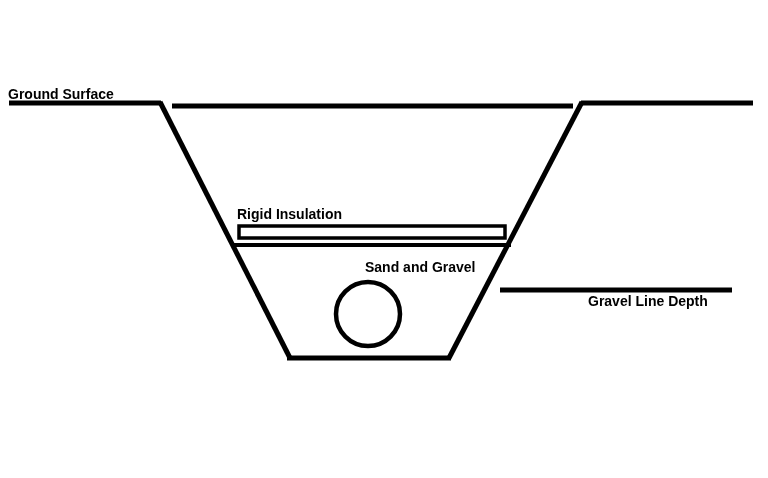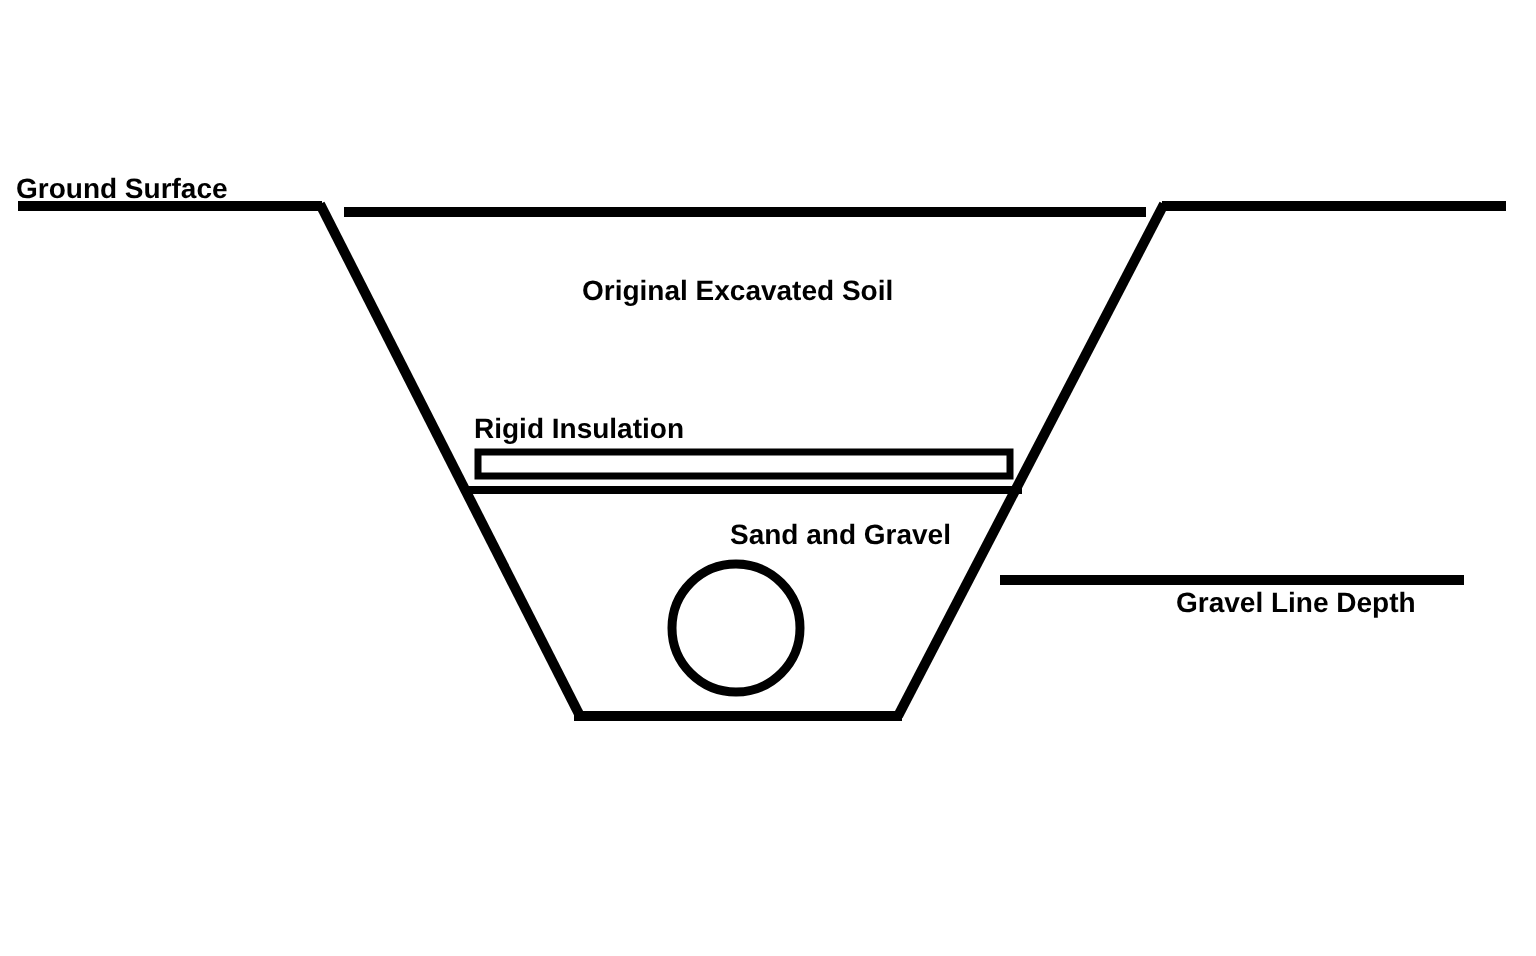--- a/index.html
+++ b/index.html
@@ -57,21 +57,20 @@
 
     <line x1="231" y1="245" x2="511" y2="245" stroke-width="4"></line>
 
     <circle cx="368" cy="314" r="32" stroke-width="4.5"></circle>
 
     <line x1="500" y1="290" x2="732" y2="290" stroke-width="5"></line>
   </svg>
 
   <div class="lbl lbl-ground-surface">Ground Surface</div>
 
-  <div class="lbl lbl-original-soil">Original Excavated Soil</div>
 
   <div class="lbl lbl-rigid-insulation">Rigid Insulation</div>
 
   <div class="lbl lbl-sand-gravel">Sand and Gravel</div>
 
   <div class="lbl lbl-frost-line">Gravel Line Depth</div>
 
 </div>
 
 </body></html>

